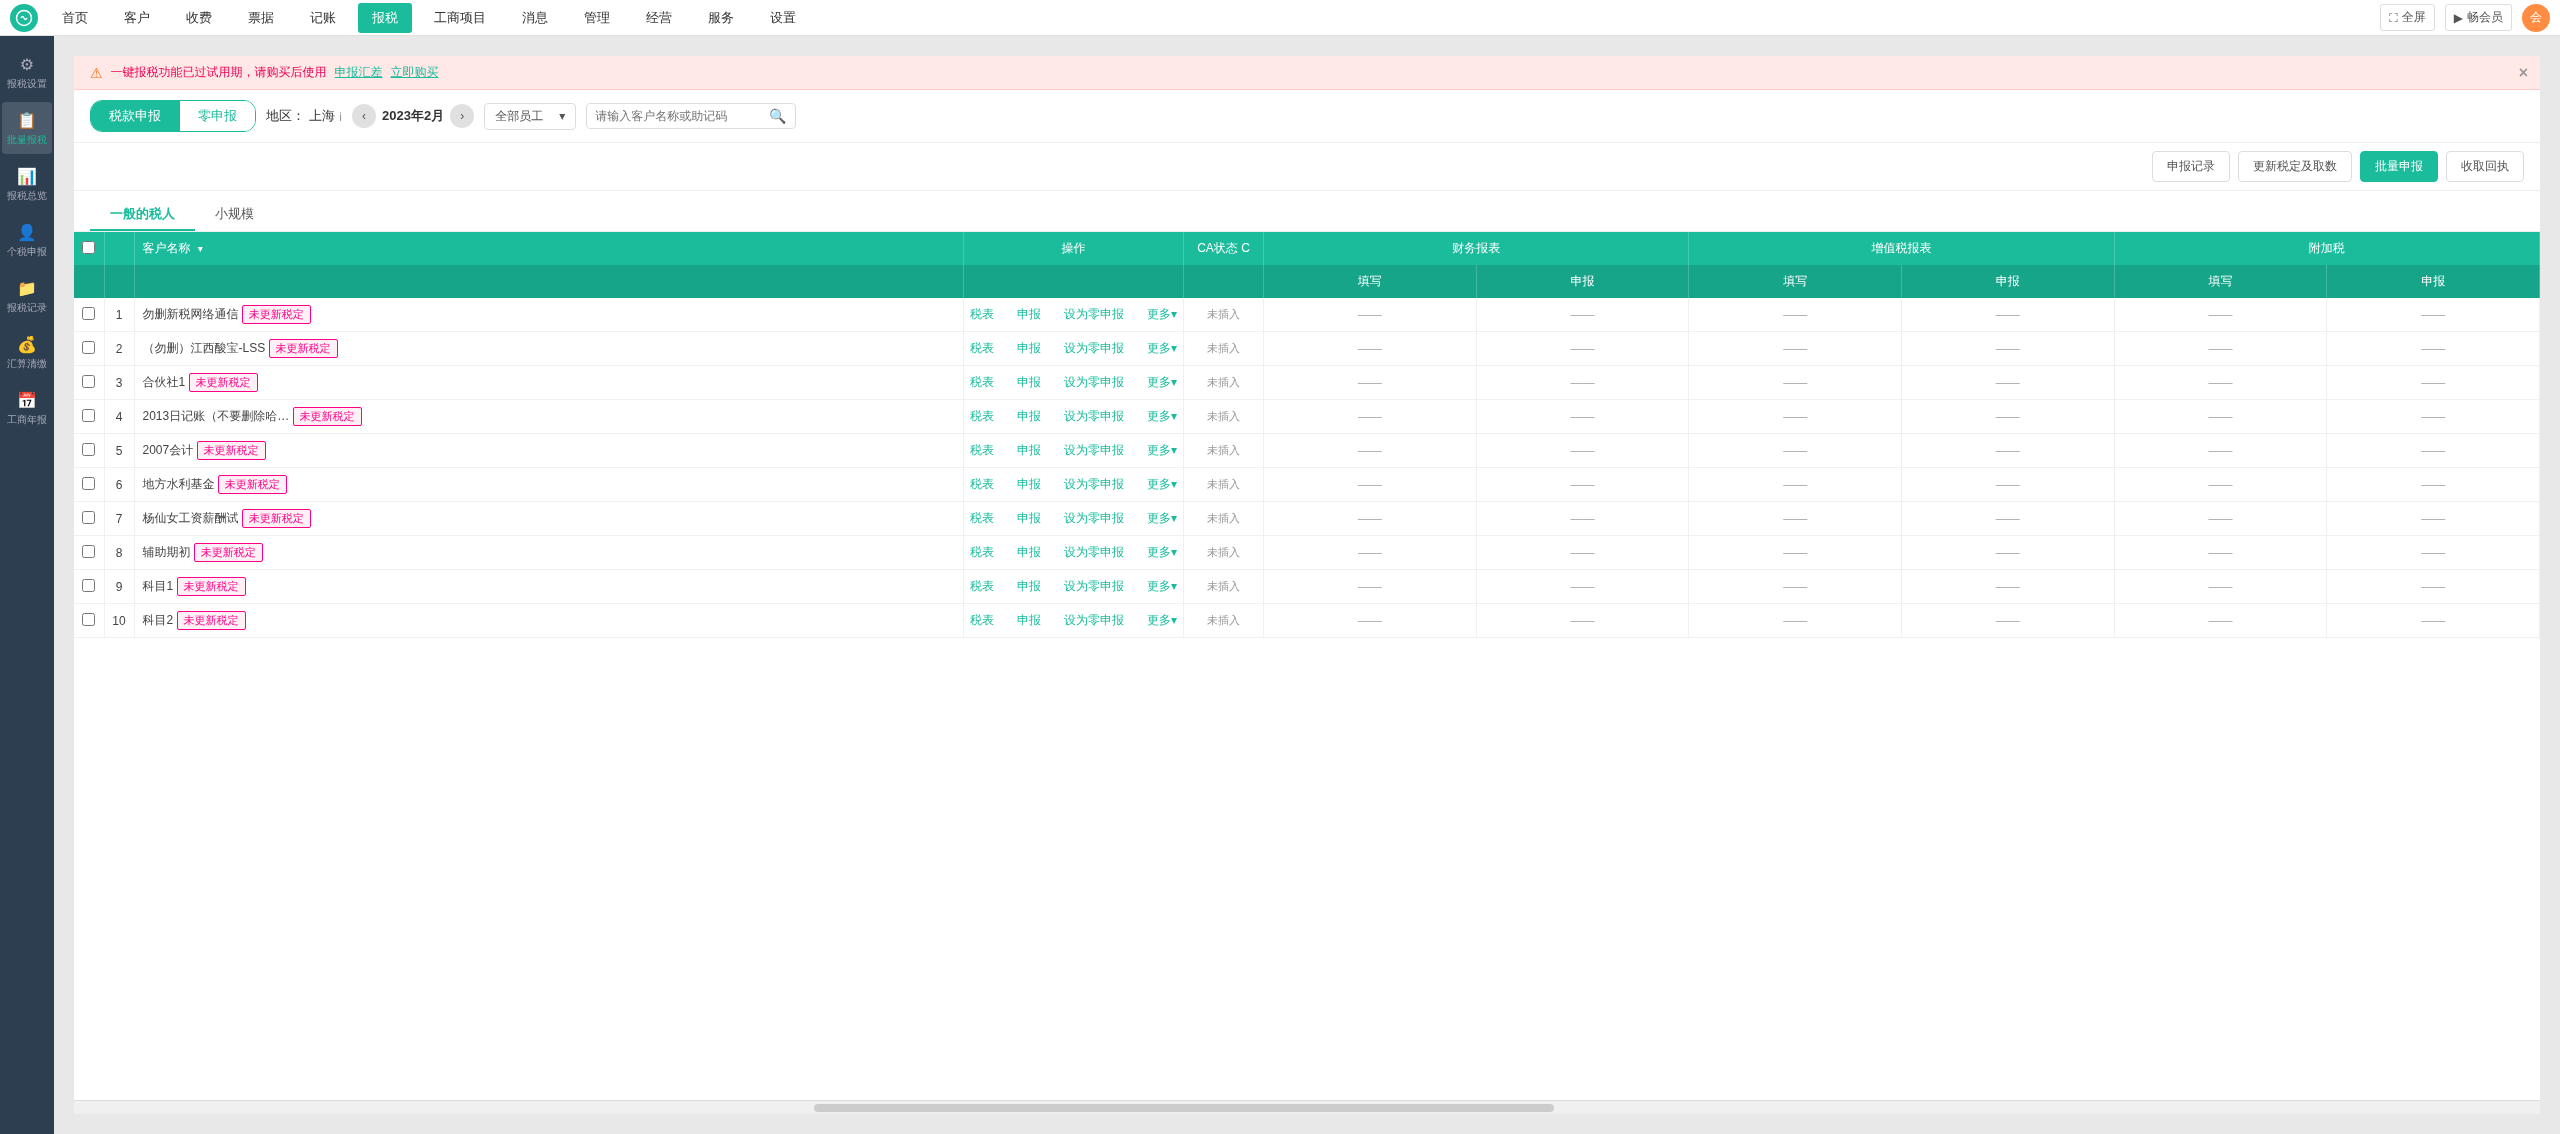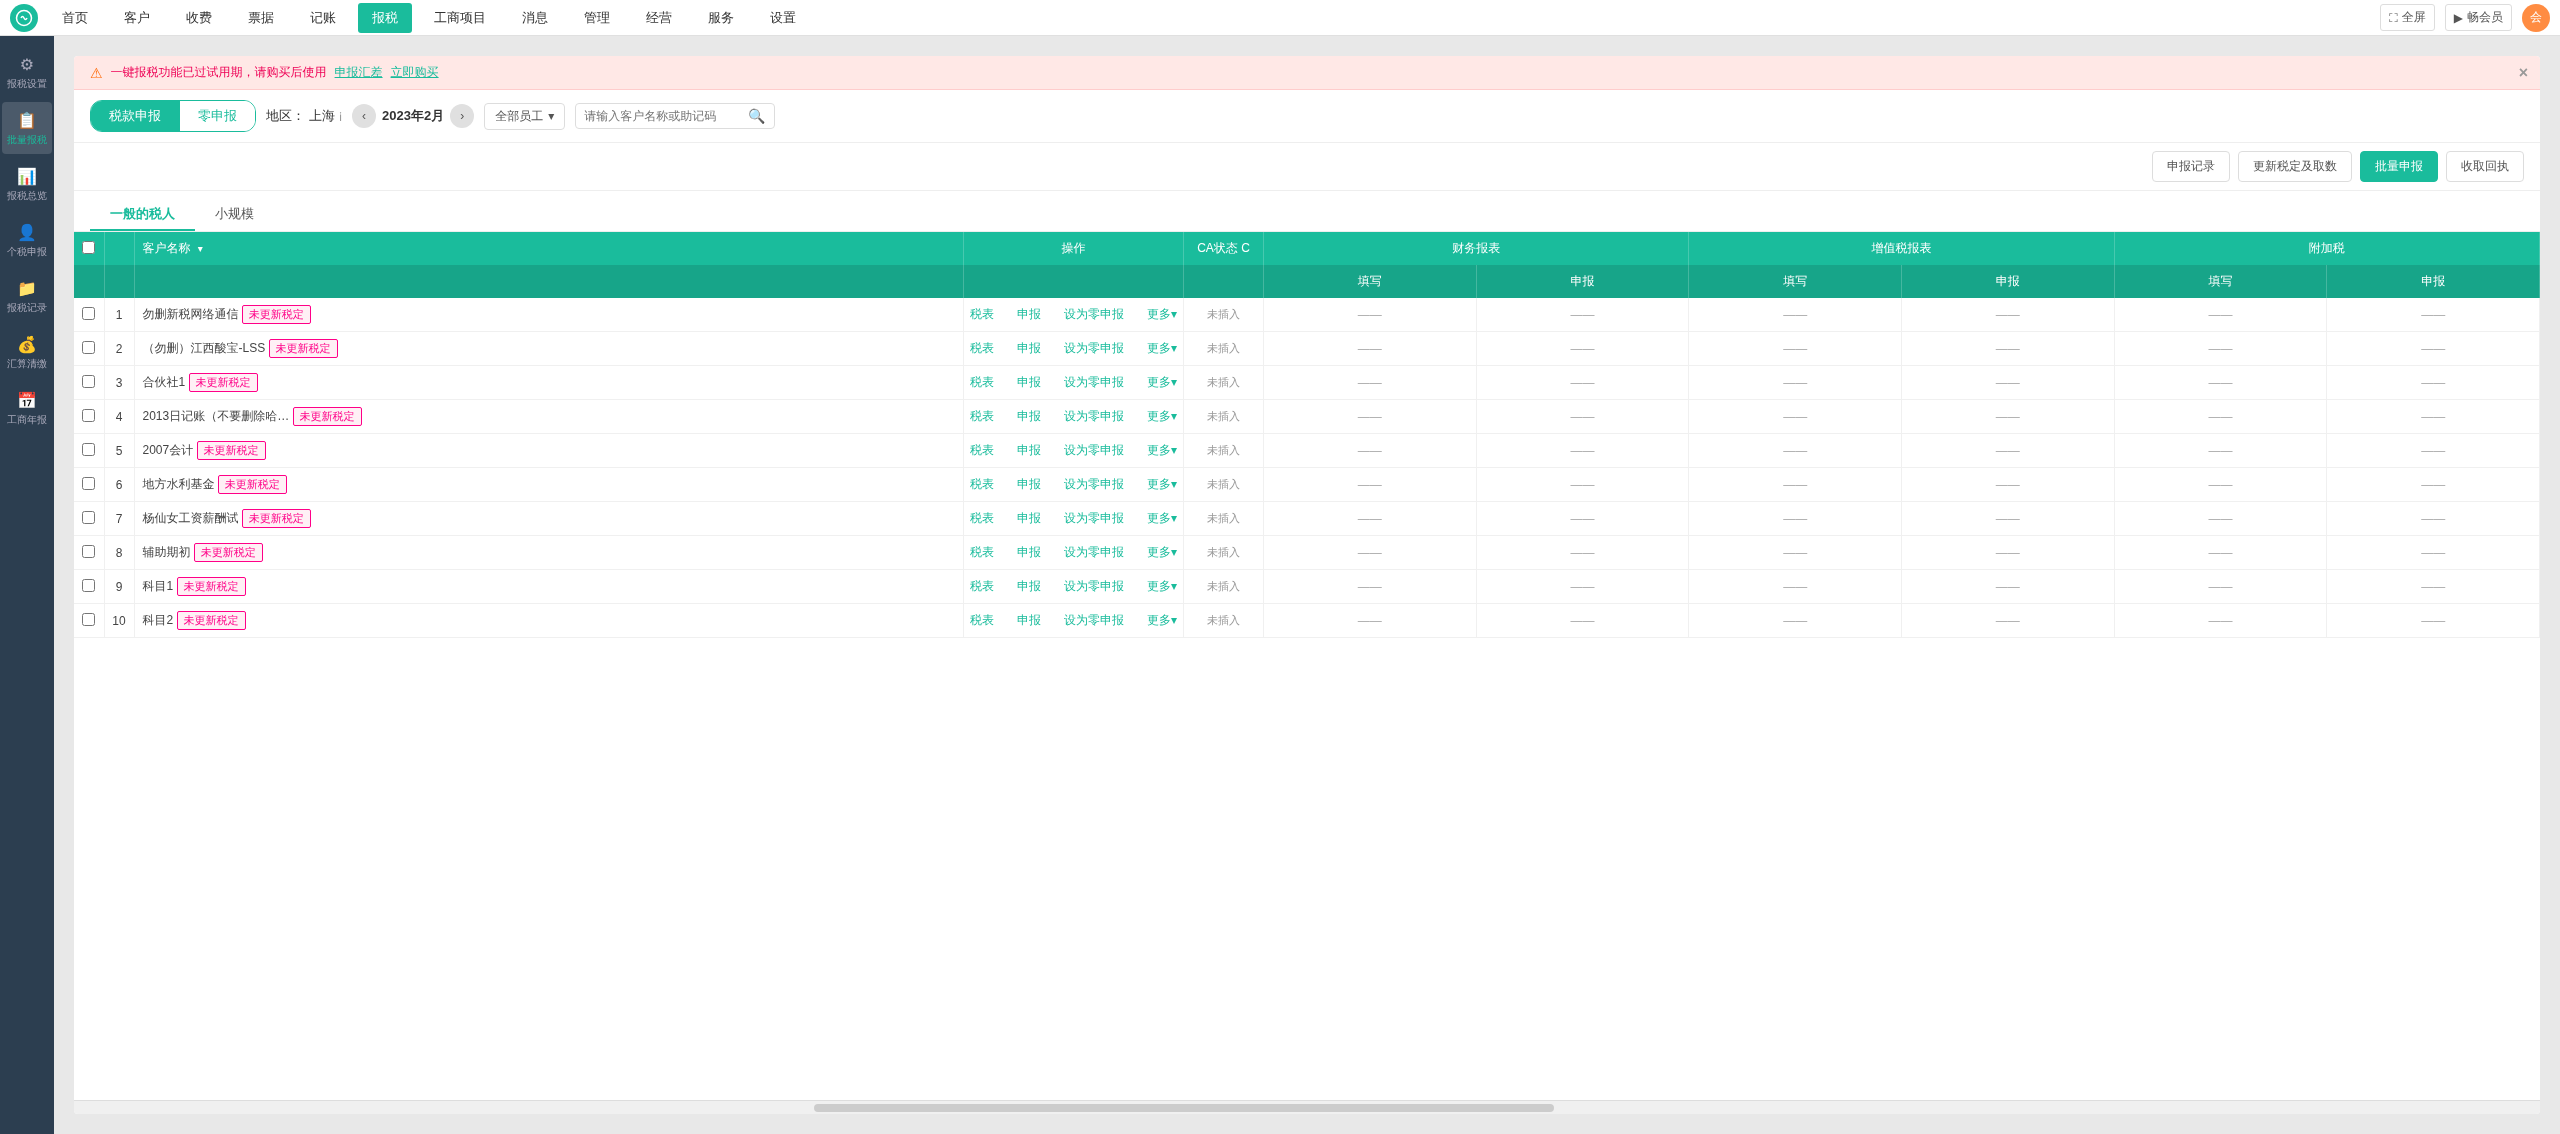--- a/index.html
+++ b/index.html
@@ -156,27 +156,27 @@
       display: flex; align-items: center; gap: 6px;
     }
     .period-nav-btn {
       width: 24px; height: 24px; border-radius: 50%; background: #e0e0e0;
       display: flex; align-items: center; justify-content: center; cursor: pointer;
       font-size: 12px; color: #555; border: none;
     }
     .period-text { font-size: 13px; color: #333; font-weight: bold; }
 
     .employee-select {
-      display: flex; align-items: center; gap: 5px; border: 1px solid #ddd; border-radius: 4px;
+      display: flex; align-items: center; gap: 16px; border: 1px solid #ddd; border-radius: 4px;
       padding: 4px 10px; cursor: pointer; font-size: 12px; color: #555; background: #fff;
     }
 
     .search-box {
       display: flex; align-items: center; border: 1px solid #ddd; border-radius: 4px;
-      padding: 4px 8px; gap: 4px; background: #fff;
+      padding: 4px 8px; gap: 14px; background: #fff;
     }
     .search-box input {
       border: none; outline: none; font-size: 12px; color: #555; width: 160px;
     }
     .search-icon { color: #aaa; font-size: 14px; cursor: pointer; }
 
     
     .action-bar {
       display: flex; align-items: center; justify-content: flex-end; gap: 8px;
       padding: 8px 16px; border-bottom: 1px solid #eee;

